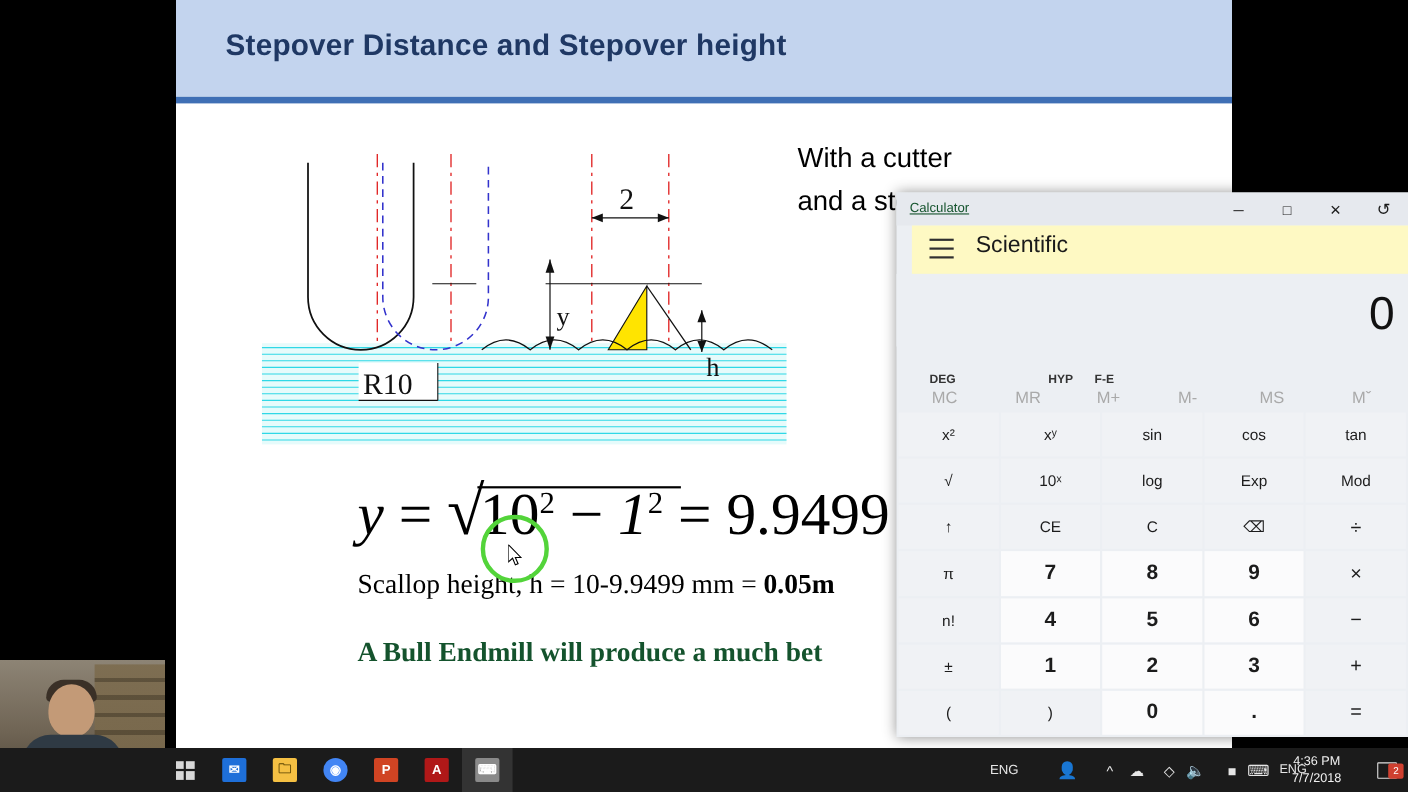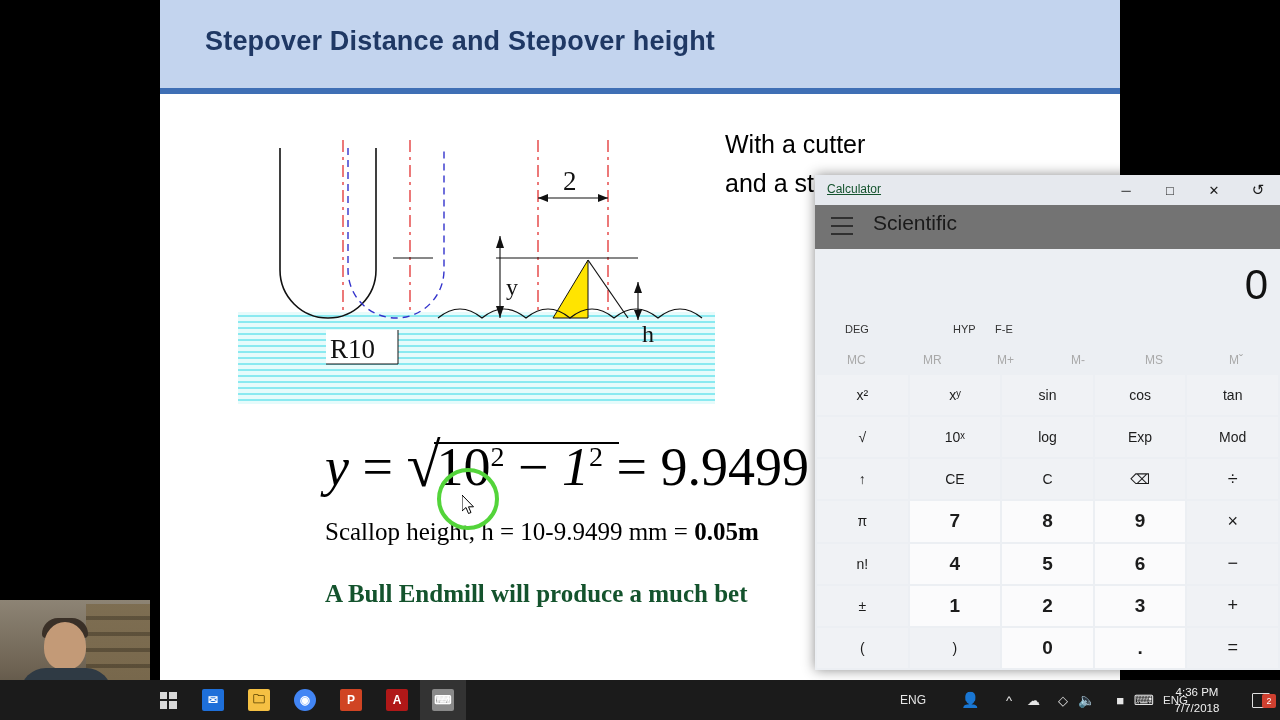--- a/index.html
+++ b/index.html
@@ -177,21 +177,22 @@
     font-size: 13px; color: #1a1a1a;
   }
   .caption-btn.min { right: 132px; }
   .caption-btn.max { right: 88px; }
   .caption-btn.close { right: 44px; }
   .caption-btn.hist { right: 0px; font-size: 15px; }
 
   #calc-head {
     position: relative;
     height: 44px;
-    background: #737373;
+    background: #fef9c3;
+    margin-left: 14px;
   }
   #calc-hamburger {
     position: absolute; left: 16px; top: 12px;
     width: 22px; height: 18px;
   }
   #calc-hamburger span {
     display: block; height: 2px; background: #303030; margin-bottom: 6px;
   }
   #calc-mode {
     position: absolute; left: 58px; top: 6px;
@@ -206,29 +207,29 @@
     position: absolute; right: 12px; bottom: 6px;
     font-size: 42px; color: #111;
     font-weight: 300;
   }
   #calc-toggles {
     position: relative;
     height: 32px;
     font-size: 11px;
     color: #333;
   }
-  #calc-toggles span { position: absolute; top: 8px; font-weight: normal; }
+  #calc-toggles span { position: absolute; top: 24px; font-weight: bold; }
   #calc-toggles .deg { left: 30px; }
   #calc-toggles .hyp { left: 106px; padding-left: 32px; }
   #calc-toggles .fe  { left: 180px; }
 
   #calc-memory {
     position: relative;
     height: 28px;
-    font-size: 12px;
+    font-size: 15px;
     color: #a9a9a9;
   }
   #calc-memory span { position: absolute; top: 6px; }
   .m0 { left: 32px; } .m1 { left: 108px; } .m2 { left: 182px; }
   .m3 { left: 256px; } .m4 { left: 330px; } .m5 { left: 414px; }
 
   #calc-keys {
     position: absolute;
     left: 0; top: 200px;
     width: 465px; height: 295px;

